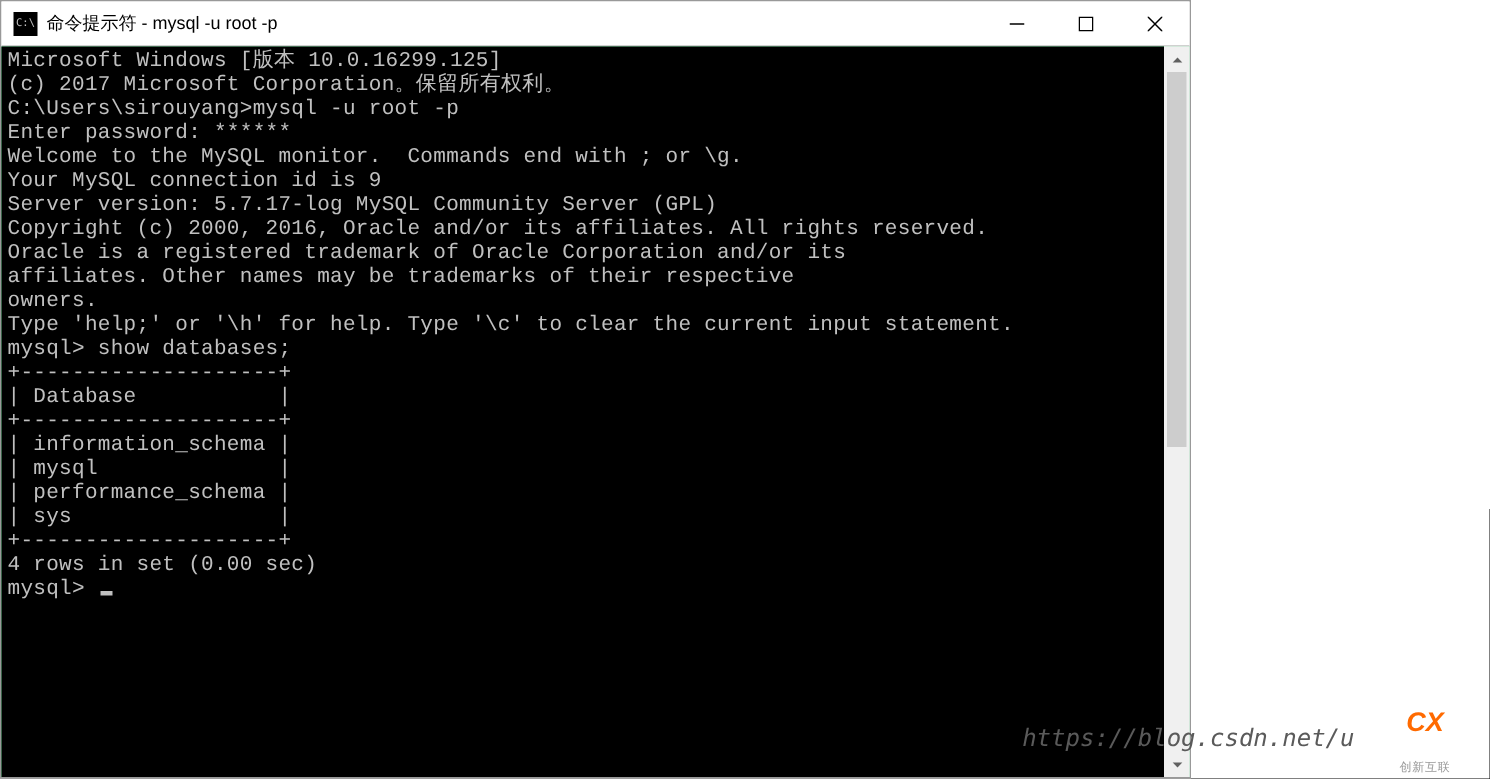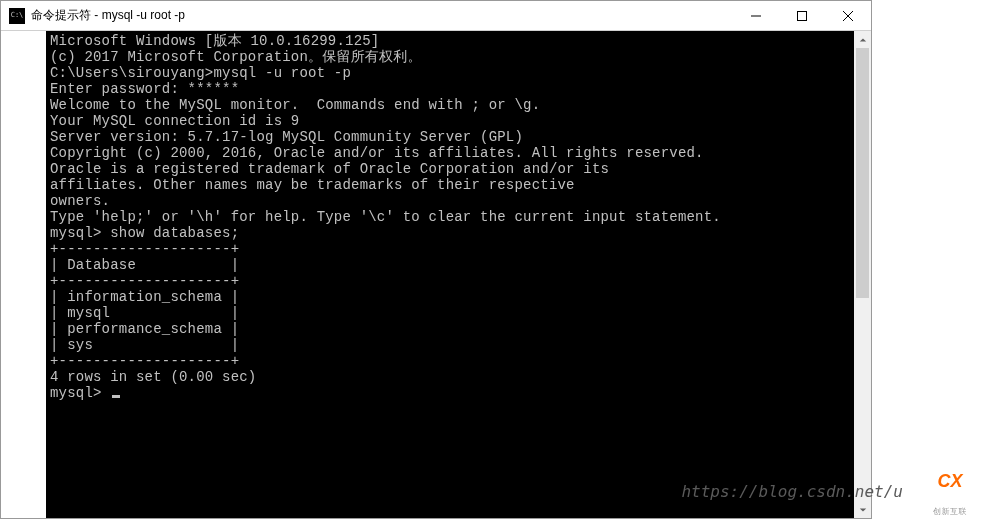--- a/index.html
+++ b/index.html
@@ -5,21 +5,21 @@
     * { margin: 0; padding: 0; box-sizing: border-box; }
     body {
       width: 993px;
       height: 519px;
       font-family: "Segoe UI", Tahoma, sans-serif;
       background: #ffffff;
       overflow: hidden;
       position: relative;
     }
     .window {
-      width: 872px;
+      width: 794px;
       height: 519px;
       background: #ffffff;
       display: flex;
       flex-direction: column;
       border: 1px solid #999;
     }
     .titlebar {
       height: 30px;
       background: #ffffff;
       display: flex;
@@ -60,21 +60,20 @@
       align-items: center;
       justify-content: center;
       font-size: 10px;
       color: #000;
     }
     .tb-btn svg { width: 10px; height: 10px; }
     .terminal-area {
       flex: 1;
       display: flex;
       background: #22c55e;
-      margin-left: 45px;
     }
     .terminal {
       flex: 1;
       background: #000000;
       color: #c0c0c0;
       font-family: "NSimSun", "SimSun", Consolas, "Courier New", monospace;
       font-size: 14px;
       line-height: 16px;
       padding: 2px 4px;
       white-space: pre;

